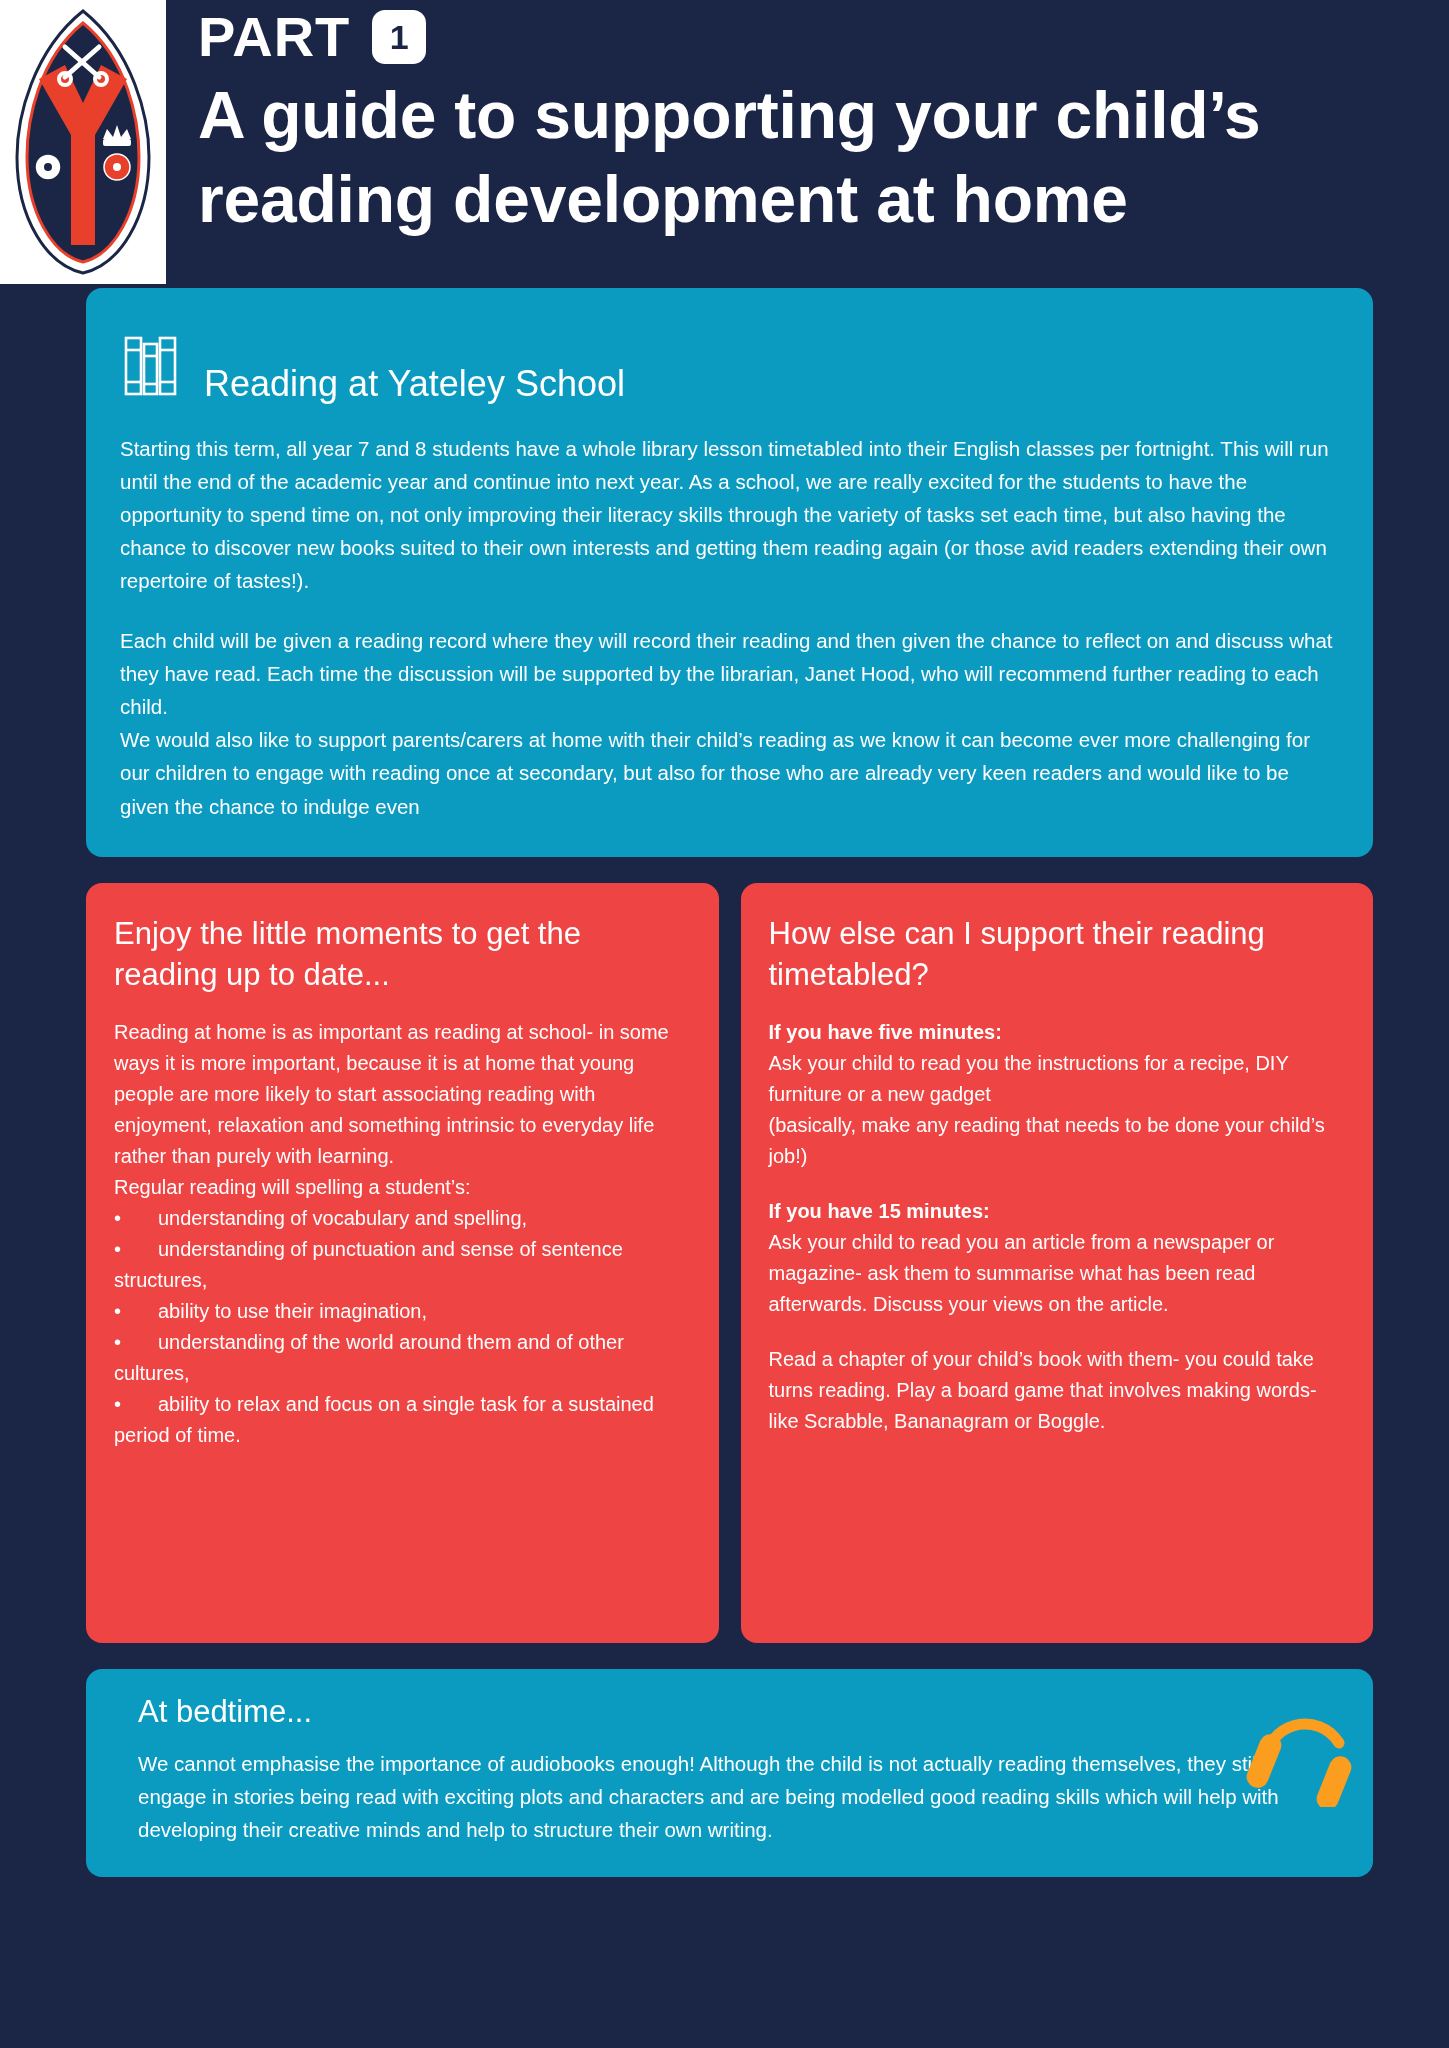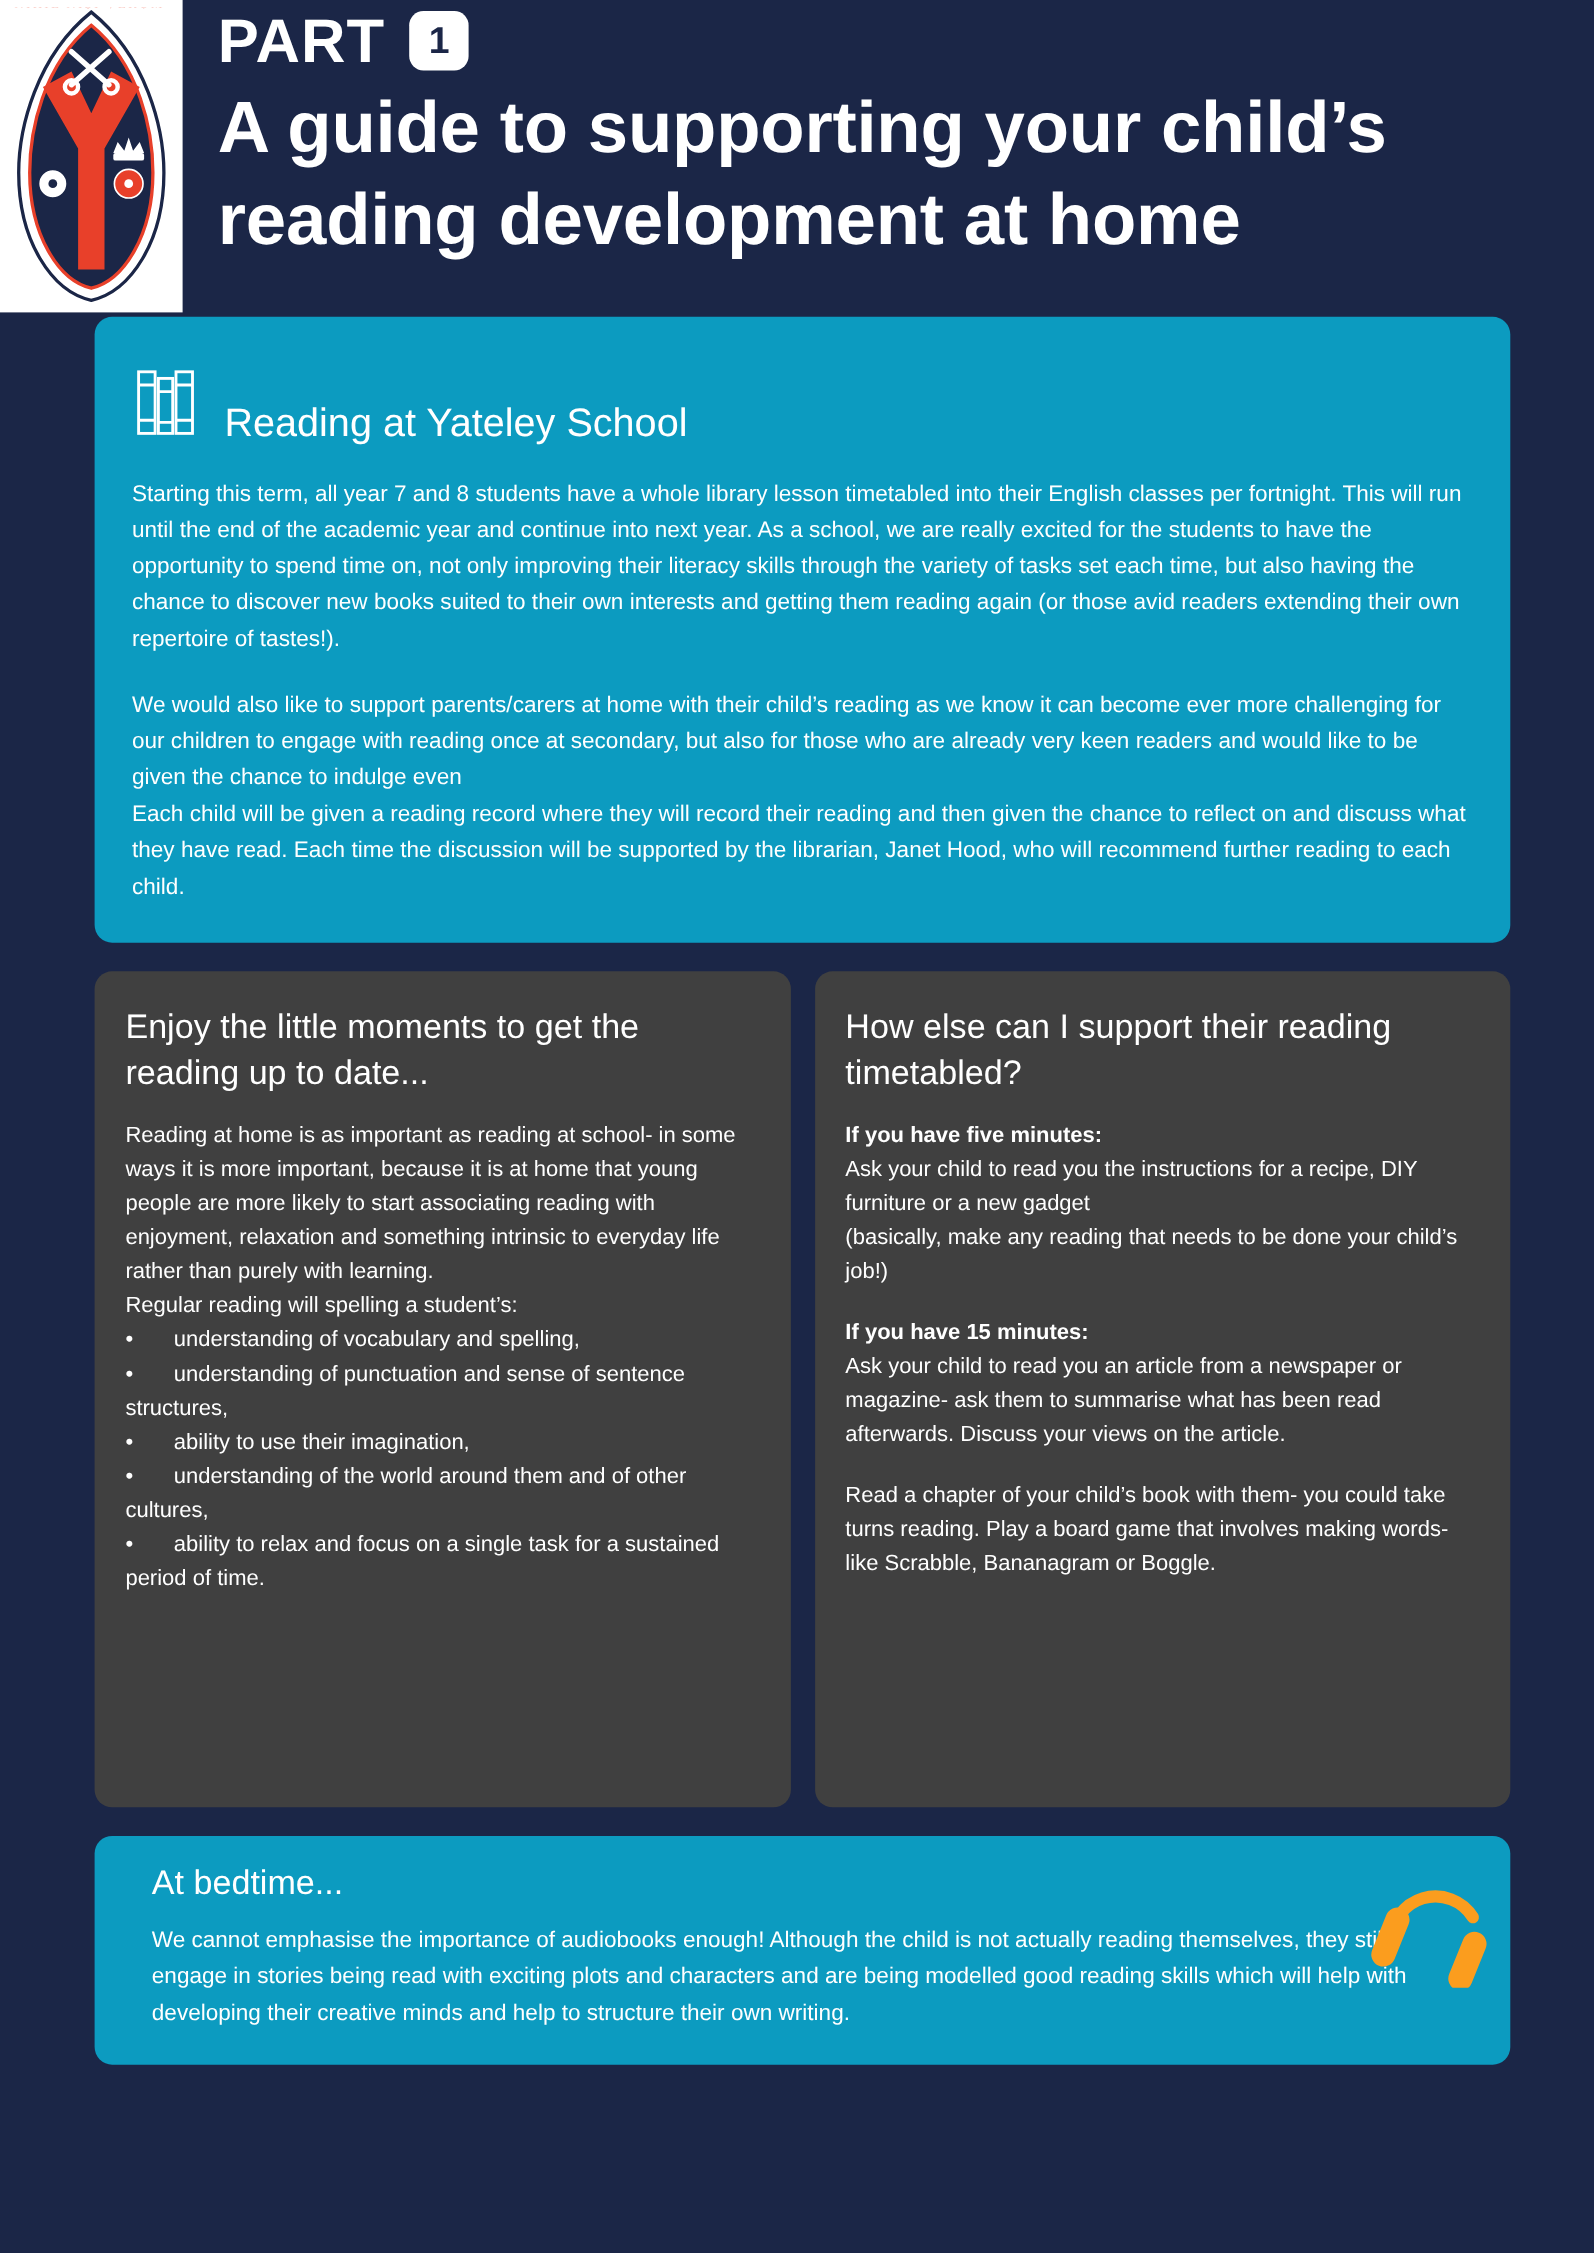--- a/index.html
+++ b/index.html
@@ -82,21 +82,21 @@
     max-width: 1180px;
   }
 
   
   .card {
     border-radius: 16px;
     color: #ffffff;
   }
 
   .card-blue { background: #0c9bc0; }
-  .card-orange { background: #404040; }
+  .card-orange { background: #ef4444; }
 
   .blue-main {
     margin: 0 76px 0 86px;
     padding: 38px 34px 34px 34px;
     min-height: 500px;
   }
 
   .card-head-row {
     display: flex;
     align-items: center;
@@ -254,22 +254,22 @@
             <line x1="36" y1="48" x2="51" y2="48"></line>
           </g>
         </svg>
       </span>
       <div class="card-title-lg">Reading at Yateley School</div>
     </div>
 
     <div class="body-text">
       <p>Starting this term, all year 7 and 8 students have a whole library lesson timetabled into their English classes per fortnight. This will run until the end of the academic year and continue into next year. As a school, we are really excited for the students to have the opportunity to spend time on, not only improving their literacy skills through the variety of tasks set each time, but also having the chance to discover new books suited to their own interests and getting them reading again (or those avid readers extending their own repertoire of tastes!).</p>
       <div class="gap"></div>
+      <p>Each child will be given a reading record where they will record their reading and then given the chance to reflect on and discuss what they have read. Each time the discussion will be supported by the librarian, Janet Hood, who will recommend further reading to each child.</p>
       <p>We would also like to support parents/carers at home with their child’s reading as we know it can become ever more challenging for our children to engage with reading once at secondary, but also for those who are already very keen readers and would like to be given the chance to indulge even</p>
-      <p>Each child will be given a reading record where they will record their reading and then given the chance to reflect on and discuss what they have read. Each time the discussion will be supported by the librarian, Janet Hood, who will recommend further reading to each child.</p>
     </div>
   </div>
 
   <div class="columns">
 
     <div class="card-orange col-card">
       <div class="col-title">Enjoy the little moments to get the reading up to date...</div>
       <div class="col-body">
         <span>Reading at home is as important as reading at school- in some ways it is more important, because it is at home that young people are more likely to start associating reading with enjoyment, relaxation and something intrinsic to everyday life rather than purely with learning.</span><br>
         <span>Regular reading will spelling a student’s:</span>

